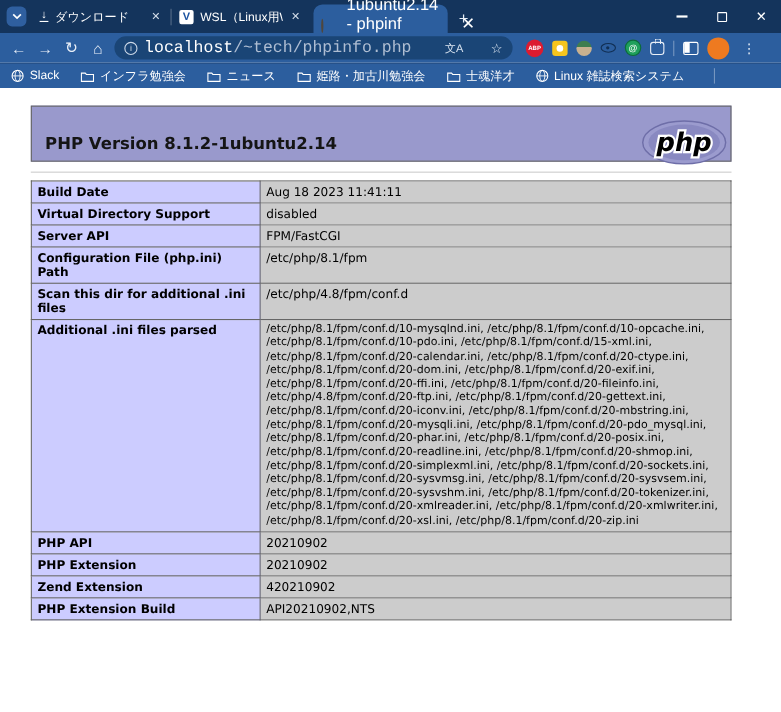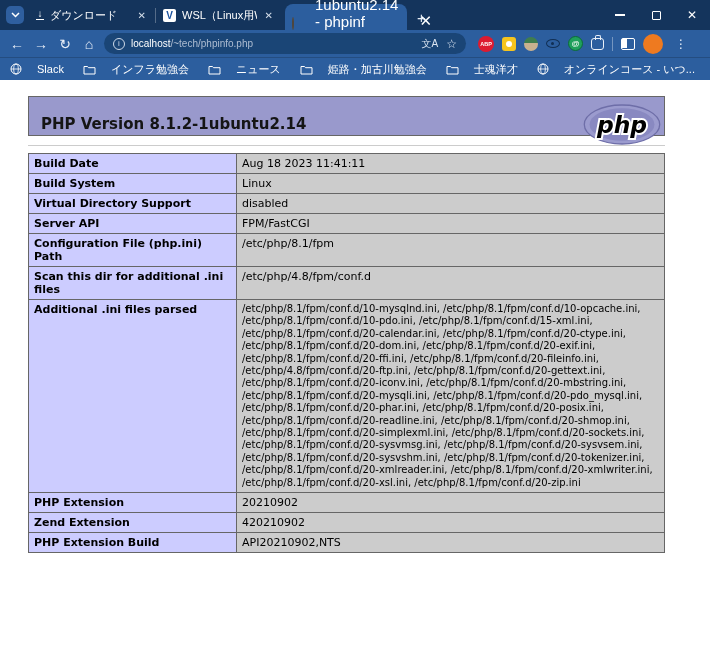--- a/index.html
+++ b/index.html
@@ -36,24 +36,24 @@
   .max-glyph{width:9px;height:9px;border:1.4px solid #fff;border-radius:1px;}
   .close-glyph{color:#fff;font-size:12px;}
 
   
   .toolbar{height:27px;background:var(--toolbar);display:flex;align-items:center;padding:0 5px;}
   .nav-btn{width:24px;text-align:center;color:#e9eff8;font-size:14px;cursor:pointer;flex:0 0 auto;}
   .urlpill{width:362px;height:21px;background:var(--pill);border-radius:11px;display:flex;
            align-items:center;padding:0 9px;margin-left:3px;gap:6px;flex:0 0 auto;}
   .info-icon{width:12px;height:12px;border:1.2px solid #cdd9e8;border-radius:50%;color:#cdd9e8;
              font-size:8px;display:flex;align-items:center;justify-content:center;flex:0 0 auto;cursor:pointer;}
-  .url{font-size:10px;white-space:nowrap;overflow:hidden;}
+  .url{font-size:15px;white-space:nowrap;overflow:hidden;font-family:Liberation Mono, monospace;}
   .url .host{color:#fff;}
   .url .path{color:#aebdd2;}
-  .pill-right{margin-left:auto;display:flex;align-items:center;gap:8px;}
+  .pill-right{margin-left:auto;display:flex;align-items:center;gap:25px;}
   .translate-icon{color:#dbe5f1;font-size:10px;cursor:pointer;}
   .star-icon{color:#dbe5f1;font-size:12px;cursor:pointer;}
   .ext-row{display:flex;align-items:center;gap:8px;margin-left:12px;}
   .abp{width:16px;height:16px;border-radius:50%;background:var(--abp);color:#fff;font-size:5.5px;
        font-weight:bold;display:flex;align-items:center;justify-content:center;cursor:pointer;}
   .ext-yellow{width:14px;height:14px;border-radius:3px;background:var(--extyellow);display:flex;
               align-items:center;justify-content:center;cursor:pointer;}
   .ext-yellow i{width:6px;height:6px;border-radius:50%;background:#fff;}
   .ext-face{width:14px;height:14px;border-radius:50%;cursor:pointer;
             background:linear-gradient(#3f7d4e 0 40%,#c9b18f 40% 100%);position:relative;}
@@ -67,27 +67,27 @@
                   border:1.5px solid #eaf0f8;border-bottom:none;border-radius:2px 2px 0 0;}
   .vsep{width:1px;height:14px;background:rgba(255,255,255,.35);}
   .sidepanel{width:14px;height:12px;border:1.5px solid #fff;border-radius:2px;position:relative;cursor:pointer;}
   .sidepanel i{position:absolute;left:0;top:0;width:5px;height:9px;background:#fff;}
   .avatar{width:20px;height:20px;border-radius:50%;background:var(--avatar);cursor:pointer;}
   .kebab{color:#e9eff8;font-size:12px;padding:0 4px;cursor:pointer;}
 
   
   .bookmarks{height:23px;background:var(--toolbar);border-top:1px solid rgba(0,0,0,.18);
              display:flex;align-items:center;padding:0 10px;color:#fff;font-size:11px;}
-  .bm{display:flex;align-items:center;gap:15px;margin-right:19px;cursor:pointer;white-space:nowrap;}
+  .bm{display:flex;align-items:center;gap:5px;margin-right:19px;cursor:pointer;white-space:nowrap;}
   .bm svg{flex:0 0 auto;}
   .bm-sep{width:1px;height:14px;background:rgba(255,255,255,.35);margin:0 8px;}
 
   
   .page{height:567px;background:#fff;padding:16px 45px 0 28px;font-family:"DejaVu Sans",sans-serif;}
-  .php-header{background:var(--phpheader);border:1px solid #666;height:40px;display:flex;
+  .php-header{background:var(--phpheader);border:1px solid #666;height:51px;display:flex;
               align-items:center;justify-content:space-between;padding:16px 3px 0 12px;}
   .php-title{font-size:15px;font-weight:bold;color:#151515;}
   .php-hr{border:0;border-top:1px solid #ccc;margin:9px 0 7px;}
   table.info{border-collapse:collapse;width:100%;font-size:11px;}
   table.info td{border:1px solid #666;padding:3px 5px;vertical-align:top;color:#000;line-height:13px;}
   td.lbl{background:var(--celllabel);font-weight:bold;width:208px;}
   td.val{background:var(--cellvalue);overflow:hidden;}
   .ini-line{font-size:10px;line-height:12.4px;white-space:nowrap;overflow:hidden;font-style:italic;}
   td.val .ini-line{font-style:normal;}
 </style>
@@ -206,28 +206,20 @@
         <path d="M1 2.5 h3.5 l1 1.2 H12 V10 H1 Z" fill="none" stroke="#fff"></path>
       </svg>
     <span>士魂洋才</span>
   </span>
   <span class="bm">
     <svg width="12" height="12" viewBox="0 0 12 12">
         <circle cx="6" cy="6" r="5" fill="none" stroke="#fff"></circle>
         <ellipse cx="6" cy="6" rx="2.3" ry="5" fill="none" stroke="#fff" stroke-width="0.8"></ellipse>
         <line x1="1" y1="6" x2="11" y2="6" stroke="#fff" stroke-width="0.8"></line>
       </svg>
-    <span>オンラインコース - いつ...</span>
-  </span>
-  <span class="bm">
-    <svg width="12" height="12" viewBox="0 0 12 12">
-        <circle cx="6" cy="6" r="5" fill="none" stroke="#fff"></circle>
-        <ellipse cx="6" cy="6" rx="2.3" ry="5" fill="none" stroke="#fff" stroke-width="0.8"></ellipse>
-        <line x1="1" y1="6" x2="11" y2="6" stroke="#fff" stroke-width="0.8"></line>
-      </svg>
     <span>Linux 雑誌検索システム</span>
   </span>
 
   <span class="bm-sep"></span>
 
 </div>
 
 <div class="page">
   <div class="php-header">
     <span class="php-title">PHP Version 8.1.2-1ubuntu2.14</span>
@@ -238,24 +230,20 @@
       <text x="60" y="44" text-anchor="middle" font-family="'DejaVu Sans',sans-serif" font-size="36" font-weight="bold" font-style="italic" fill="#000">php</text>
     </svg>
   </div>
   <hr class="php-hr">
 
   <table class="info">
     <tbody>
     <tr>
           <td class="lbl">Build Date</td>
           <td class="val">Aug 18 2023 11:41:11</td>
-        </tr>
-    <tr>
-          <td class="lbl">Build System</td>
-          <td class="val">Linux</td>
         </tr>
     <tr>
           <td class="lbl">Virtual Directory Support</td>
           <td class="val">disabled</td>
         </tr>
     <tr>
           <td class="lbl">Server API</td>
           <td class="val">FPM/FastCGI</td>
         </tr>
     <tr>
@@ -280,20 +268,24 @@
         <div class="ini-line">/etc/php/8.1/fpm/conf.d/20-phar.ini, /etc/php/8.1/fpm/conf.d/20-posix.ini,</div>
         <div class="ini-line">/etc/php/8.1/fpm/conf.d/20-readline.ini, /etc/php/8.1/fpm/conf.d/20-shmop.ini,</div>
         <div class="ini-line">/etc/php/8.1/fpm/conf.d/20-simplexml.ini, /etc/php/8.1/fpm/conf.d/20-sockets.ini,</div>
         <div class="ini-line">/etc/php/8.1/fpm/conf.d/20-sysvmsg.ini, /etc/php/8.1/fpm/conf.d/20-sysvsem.ini,</div>
         <div class="ini-line">/etc/php/8.1/fpm/conf.d/20-sysvshm.ini, /etc/php/8.1/fpm/conf.d/20-tokenizer.ini,</div>
         <div class="ini-line">/etc/php/8.1/fpm/conf.d/20-xmlreader.ini, /etc/php/8.1/fpm/conf.d/20-xmlwriter.ini,</div>
         <div class="ini-line">/etc/php/8.1/fpm/conf.d/20-xsl.ini, /etc/php/8.1/fpm/conf.d/20-zip.ini</div>
       </td>
     </tr>
     <tr>
+          <td class="lbl">PHP API</td>
+          <td class="val">20210902</td>
+        </tr>
+    <tr>
           <td class="lbl">PHP Extension</td>
           <td class="val">20210902</td>
         </tr>
     <tr>
           <td class="lbl">Zend Extension</td>
           <td class="val">420210902</td>
         </tr>
     <tr>
           <td class="lbl">PHP Extension Build</td>
           <td class="val">API20210902,NTS</td>

